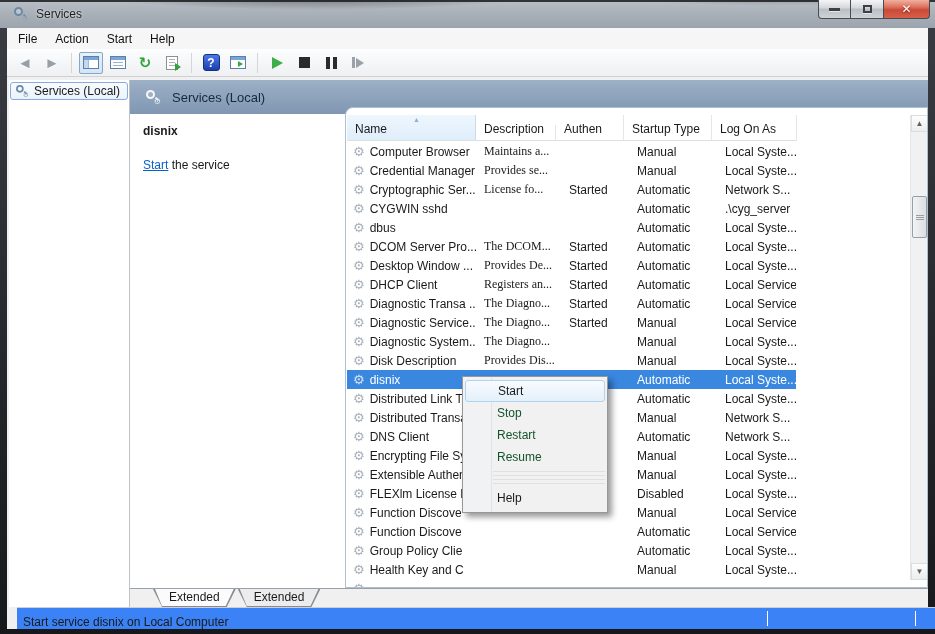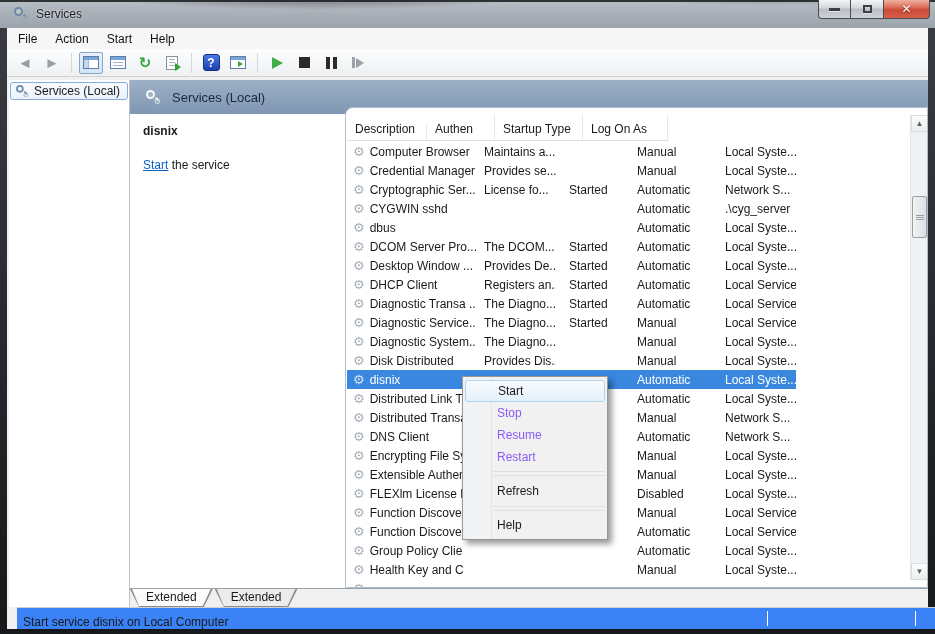--- a/index.html
+++ b/index.html
@@ -96,55 +96,55 @@
   .lv-header { position:absolute; left:1px; top:7px; height:26px; display:flex; border-bottom:1px solid #dde0e3; background:#fff; }
   .hcell { position:relative; display:flex; align-items:flex-end; padding:0 0 4px 8px; border-right:1px solid #e4e7ea; }
   .hcell.name { width:129px; background:linear-gradient(180deg,#eef6fd,#dfeefb); border-right-color:#c5dcee; }
   .hcell.desc { width:80px;margin-top:10px; } .hcell.status { width:68px; } .hcell.startup { width:88px; } .hcell.logon { width:85px; }
   .sort-arrow { position:absolute; left:66px; top:1px; font-size:7px; color:#8fb0cf; }
 
   .lv-rows { position:absolute; left:1px; top:34px; width:449px; }
   .lrow { display:flex; height:19px; align-items:center; }
   .lrow .cell { overflow:hidden; white-space:nowrap; }
   .c-name { width:129px; display:flex; align-items:center; gap:5px; padding-left:6px; }
-  .c-desc { width:80px; padding-left:8px; } .c-status { width:68px; padding-left:13px; }
+  .c-desc { width:80px; padding-left:8px;font-family:Liberation Serif, serif; } .c-status { width:68px; padding-left:13px; }
   .c-startup { width:88px; padding-left:13px; } .c-logon { width:84px; padding-left:13px; }
   .gear { font-size:13px; line-height:13px; color:#a8b0b9; }
   .lrow.selected { background:#3a87e0; color:#fff; }
   .lrow.selected .gear { color:#d7e4f2; }
 
   
   .vscroll { position:absolute; right:0; top:7px; bottom:7px; width:17px; background:#f0f1f3; border-left:1px solid #e4e6e8; }
   .sbtn { position:absolute; left:0; width:17px; height:17px; display:flex; align-items:center; justify-content:center;
     font-size:8px; color:#5a6066; background:linear-gradient(180deg,#fdfdfd,#eceded); border:1px solid #dcdddf; }
   .sbtn.up { top:0; } .sbtn.down { bottom:0; }
   .sthumb { position:absolute; left:1px; top:81px; width:15px; height:42px; border:1px solid #9a9da1; border-radius:2px;
     background:linear-gradient(90deg,#f2f3f4,#dcdfe2); display:flex; flex-direction:column; gap:1px; align-items:center; justify-content:center; }
   .sthumb i { width:8px; height:1px; background:#9a9da1; }
 
   
-  .tabstrip { position:absolute; left:123px; top:560px; width:798px; height:19px; background:#f0f0f0; border-top:1px solid #9aa0a7; display:flex; padding-left:0; }
+  .tabstrip { position:absolute; left:123px; top:560px; width:798px; height:19px; background:#f0f0f0; border-top:1px solid #9aa0a7; display:flex; padding-left:23px; }
   .tab { position:relative; height:18px; margin-right:2px; }
   .tab .tab-outer { position:absolute; inset:0; background:#878b91; clip-path:polygon(0 0,100% 0,calc(100% - 9px) 100%,9px 100%); }
   .tab .tab-inner { position:absolute; inset:0 1px 1px 1px; clip-path:polygon(1px 0,calc(100% - 1px) 0,calc(100% - 9px) 100%,8px 100%); background:#ececec; }
   .tab.active .tab-inner { background:#fbfbfb; }
   .tab .tab-label { position:relative; display:block; padding:1px 16px 0 16px; text-align:center; }
 
   .statusbar { position:absolute; left:0; top:579px; width:100%; height:22px; background:#3b82f6; border-top:1px solid #cdd0d3;
     display:flex; align-items:flex-end; padding-left:6px;margin-left:10px; }
   .ssep { position:absolute; top:3px; bottom:3px; width:1px; background:#d7d7d7; border-right:1px solid #fff; }
   .ssep.s1 { left:750px; } .ssep.s2 { left:898px; }
 
   
   .ctxmenu { position:absolute; left:462px; top:376px; width:146px; z-index:10; background:#f1f1f1;
     border:1px solid #979797; box-shadow:4px 4px 6px rgba(0,0,0,.4); padding:3px 0; }
   .ctxmenu::before { content:""; position:absolute; left:0; top:0; bottom:0; width:28px; background:#f1f2f4; border-right:1px solid #e2e3e5; }
   .mi { position:relative; height:22px; display:flex; align-items:center; padding-left:34px; padding-right:8px; }
   .mi.tall { height:24px; }
-  .mi.disabled { color:#8b5cf6; }
+  .mi.disabled { color:#14532d; }
   .mi.bold { font-weight:bold; }
   .mi.hover { margin:0 2px; padding-left:32px; border:1px solid #b0d3ee; border-radius:3px;
     background:linear-gradient(180deg,#f8fbfe,#e3f0fa); }
   .mi .sub-arrow { position:absolute; right:9px; font-size:9px; color:#3c3c3c; }
   .msep { height:1px; background:#e0e0e0; margin:3px 2px 3px 30px; }
 </style>
 </head>
 <body>
 
 <div id="window">
@@ -263,20 +263,24 @@
 
     <div class="ext-pane">
       <div class="ext-service-name">disnix</div>
       <div class="ext-action">
         <span class="ext-link">Start</span><span> the service</span>
       </div>
     </div>
 
     <div class="card">
       <div class="lv-header">
+        <div class="hcell name">
+          <span class="sort-arrow">▲</span>
+          <span>Name</span>
+        </div>
         <div class="hcell desc">
             <span>Description</span>
           </div>
         <div class="hcell status">
             <span>Authen</span>
           </div>
         <div class="hcell startup">
             <span>Startup Type</span>
           </div>
         <div class="hcell logon">
@@ -391,21 +395,21 @@
       <span class="nm">Diagnostic System...</span>
     </span>
     <span class="cell c-desc">The Diagno...</span>
     <span class="cell c-status"></span>
     <span class="cell c-startup">Manual</span>
     <span class="cell c-logon">Local Syste...</span>
   </div>
           <div class="lrow">
     <span class="cell c-name">
       <span class="gear">⚙</span>
-      <span class="nm">Disk Distributed</span>
+      <span class="nm">Disk Description</span>
     </span>
     <span class="cell c-desc">Provides Dis...</span>
     <span class="cell c-status"></span>
     <span class="cell c-startup">Manual</span>
     <span class="cell c-logon">Local Syste...</span>
   </div>
           <div class="lrow selected">
     <span class="cell c-name">
       <span class="gear">⚙</span>
       <span class="nm">disnix</span>
@@ -559,29 +563,26 @@
   </div>
 
   <div class="ctxmenu">
       <div class="mi hover">
     <span class="mi-label">Start</span>
   </div>
       <div class="mi disabled">
     <span class="mi-label">Stop</span>
   </div>
       <div class="mi disabled">
+    <span class="mi-label">Restart</span>
+  </div>
+      <div class="mi disabled">
     <span class="mi-label">Resume</span>
-  </div>
-      <div class="mi disabled">
-    <span class="mi-label">Restart</span>
   </div>
       <div class="msep"></div>
       <div class="msep"></div>
-      <div class="mi tall">
-    <span class="mi-label">Refresh</span>
-  </div>
       <div class="msep"></div>
       <div class="msep"></div>
       <div class="mi">
     <span class="mi-label">Help</span>
   </div>
     </div>
 </div>
 
 </body></html>

